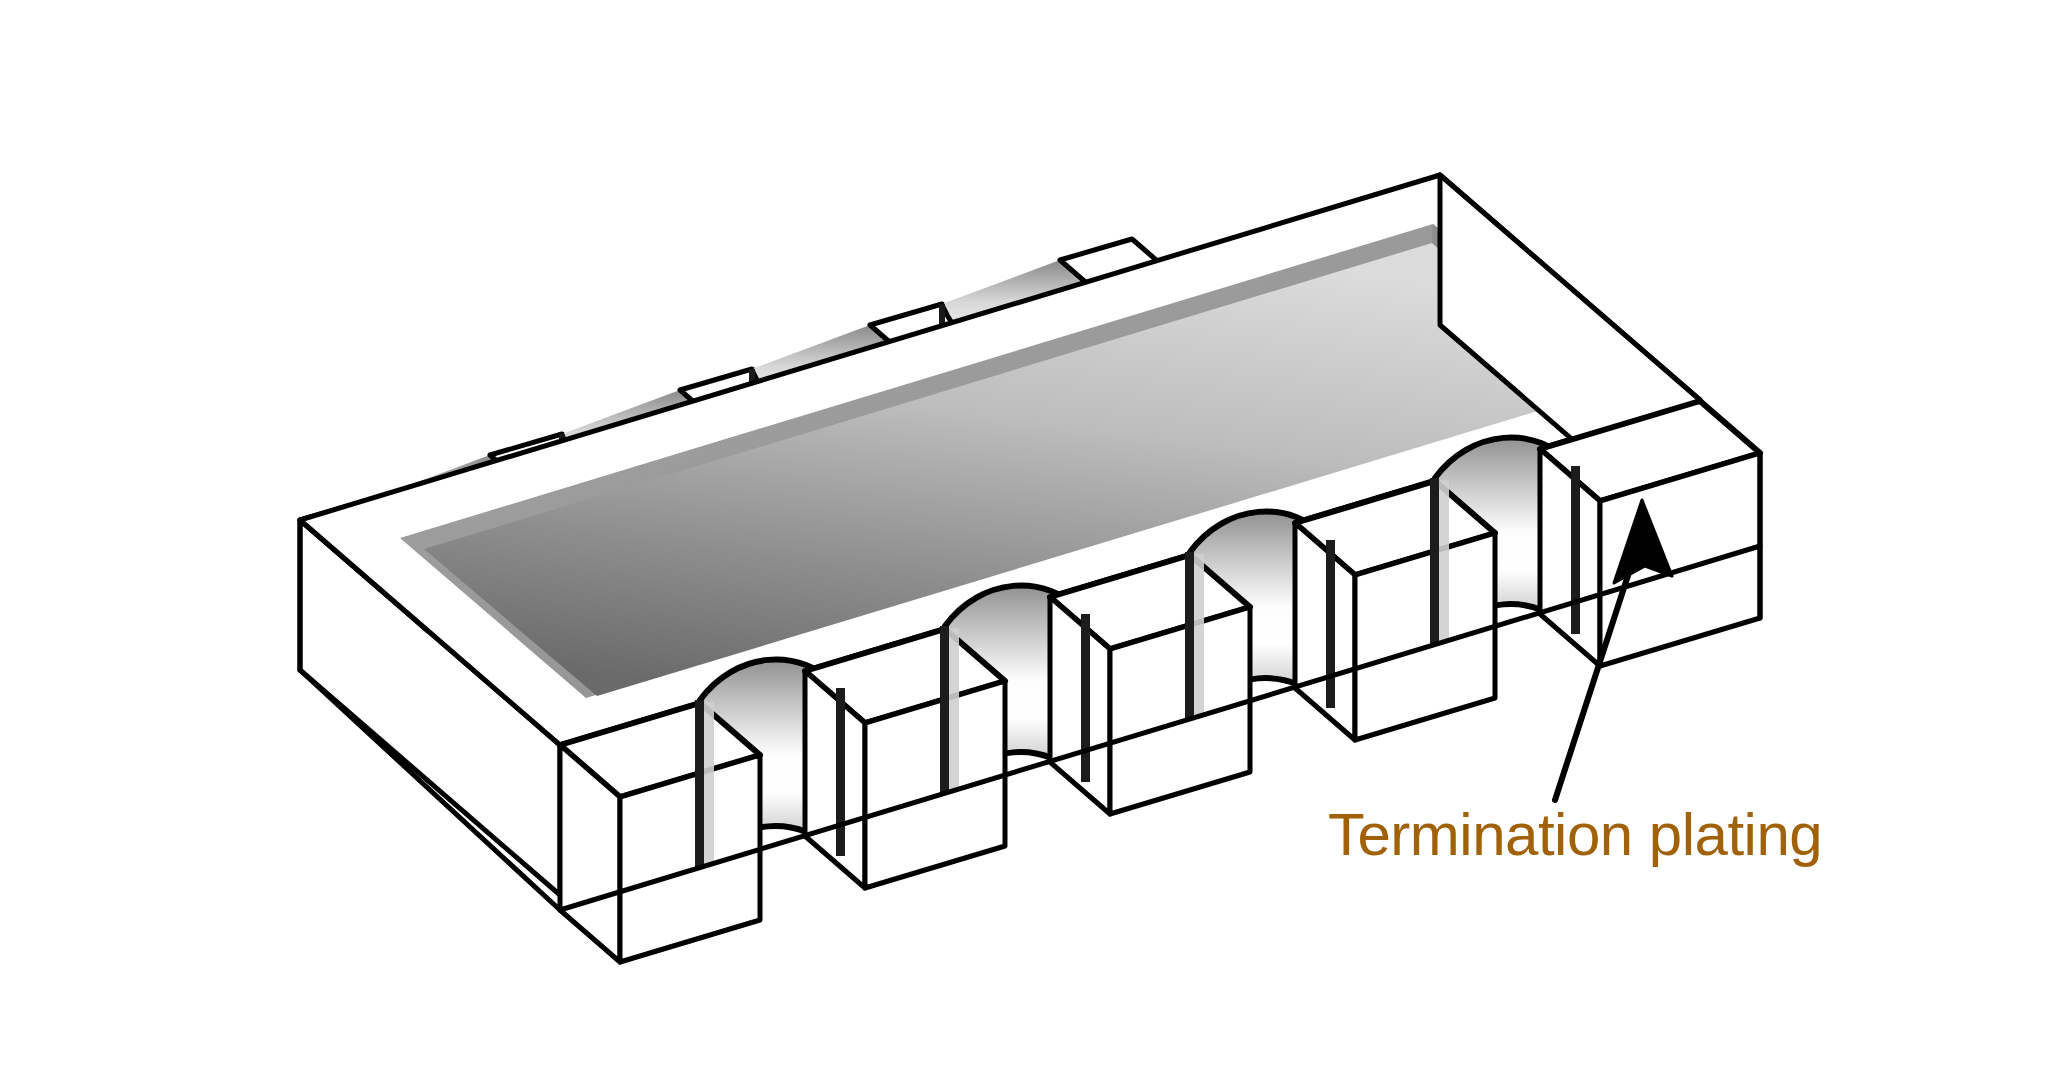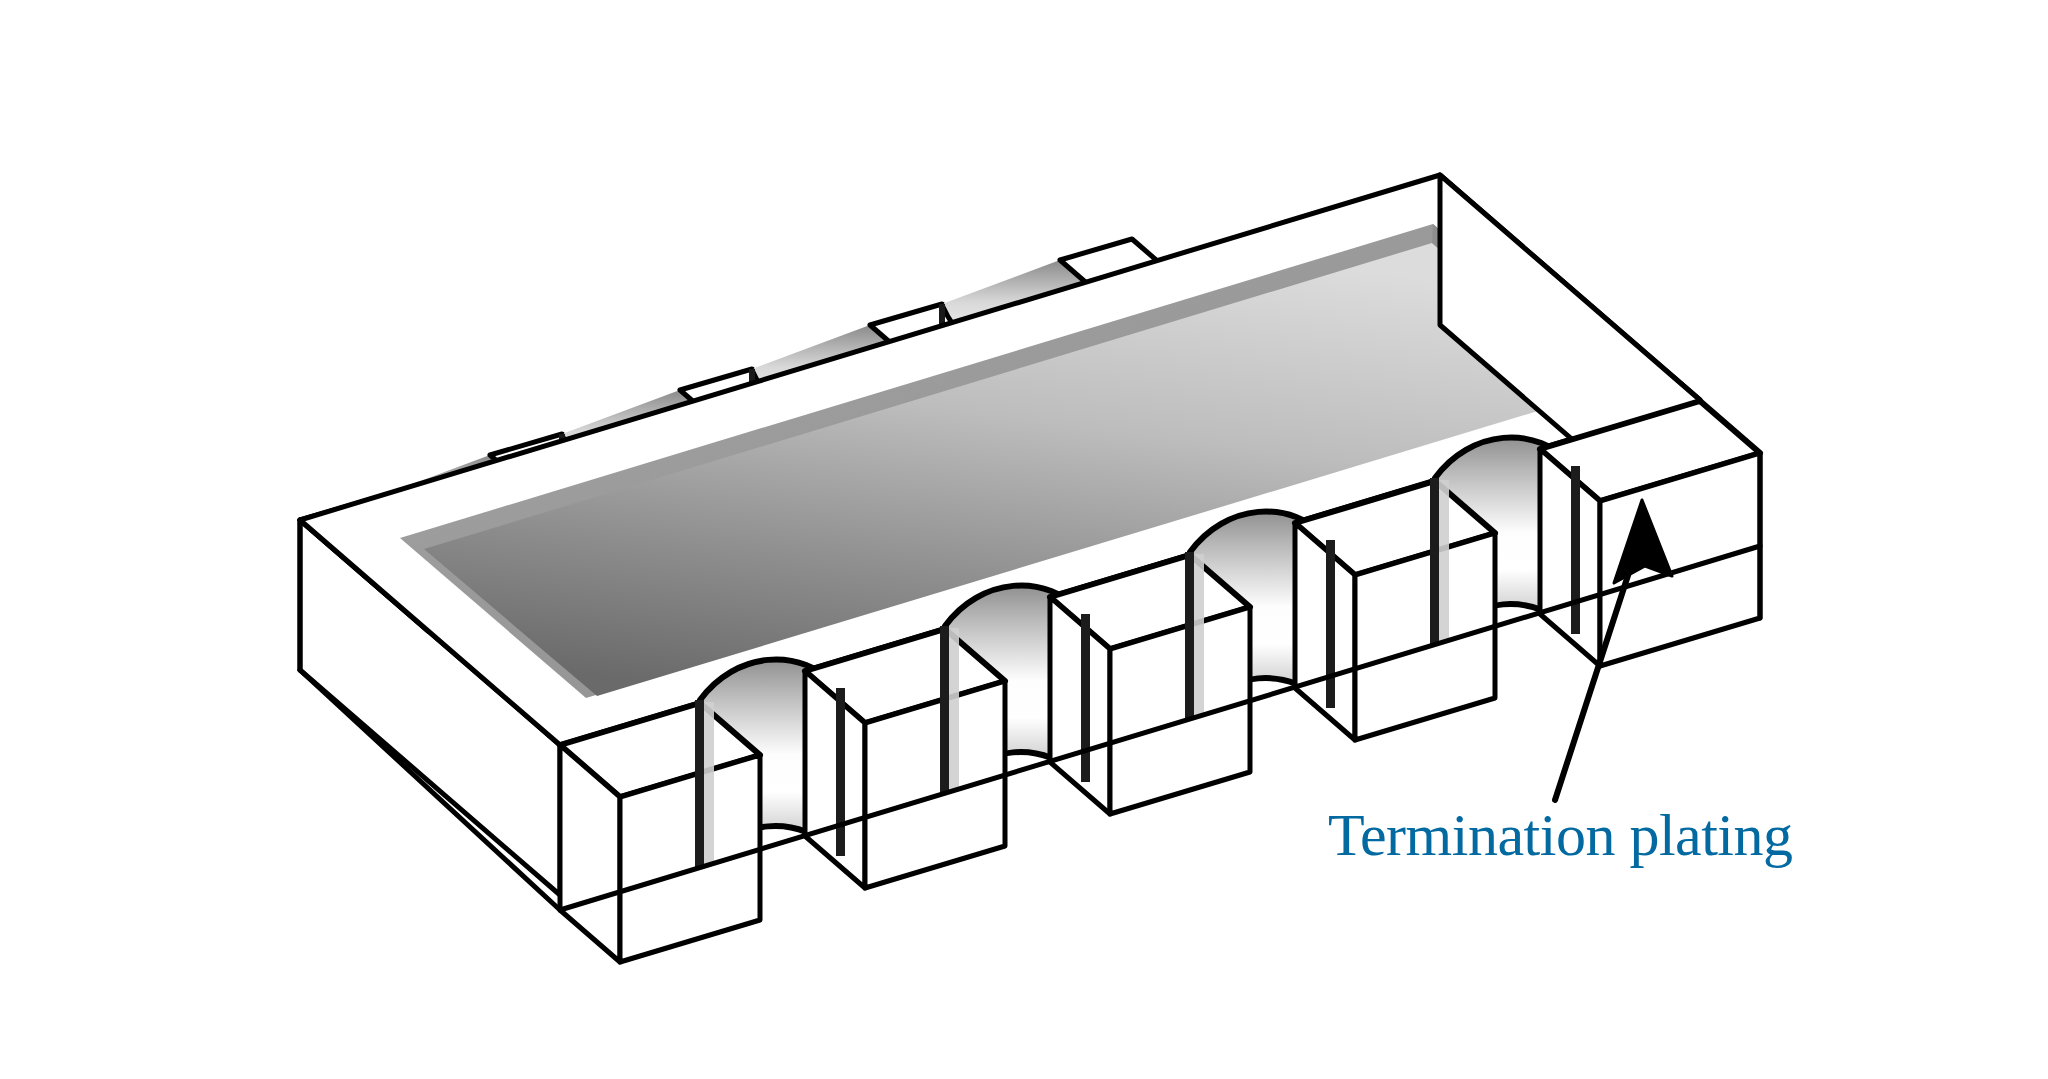--- a/index.html
+++ b/index.html
@@ -25,25 +25,25 @@
     left: 0;
     top: 0;
     width: 2048px;
     height: 1079px;
     display: block;
   }
   .callout-label {
     position: absolute;
     left: 1328px;
     top: 805px;
-    font-family: Liberation Serif, serif;
+    font-family: Liberation Sans, sans-serif;
     font-size: 60px;
     font-weight: 400;
     letter-spacing: -0.5px;
-    color: #0369a1;
+    color: #a16207;
     white-space: nowrap;
     line-height: 1;
   }
 </style>
 </head>
 <body>
 
 <div id="stage">
 
   <svg id="figure" viewBox="0 0 2048 1079">

